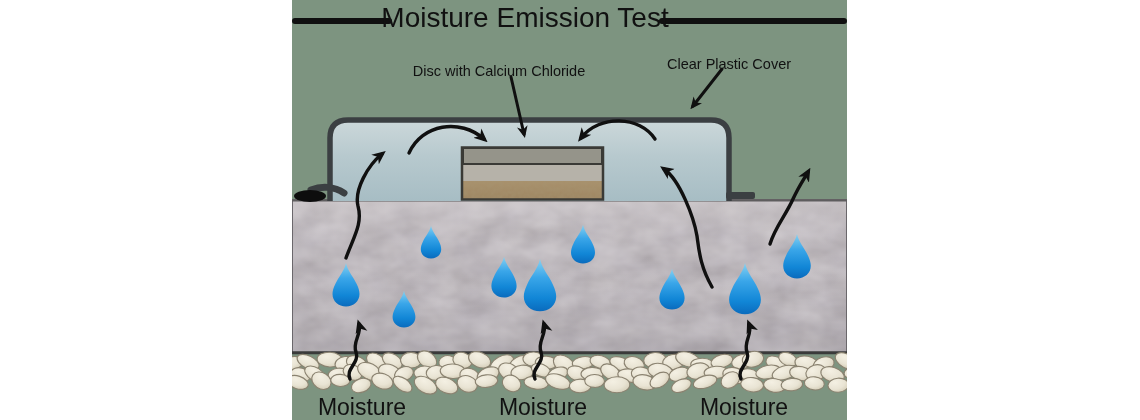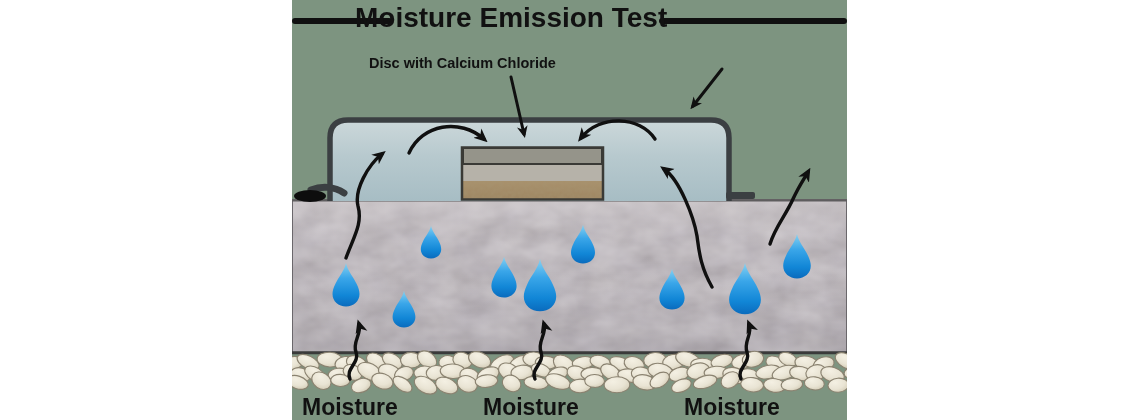--- a/index.html
+++ b/index.html
@@ -5,23 +5,23 @@
   html,body{margin:0;padding:0;}
   body{
     width:1140px;height:420px;position:relative;background:#ffffff;
     font-family:"Liberation Sans",sans-serif;overflow:hidden;
   }
   .panel{
     position:absolute;left:292px;top:0;width:555px;height:420px;
     background:var(--panel_green,#7d9480);overflow:hidden;
   }
   .panel svg{position:absolute;left:0;top:0;}
-  .txt{position:absolute;color:#111111;font-weight:bold;text-align:left;white-space:nowrap;}
+  .txt{position:absolute;color:#111111;font-weight:normal;text-align:center;white-space:nowrap;}
   .title{left:63px;top:2px;width:340px;font-size:28px;}
-  .lbl{font-size:14.5px;}
+  .lbl{font-size:14.5px;margin-top:8px;}
   .label-disc{left:77px;top:55px;width:260px;}
   .label-cover{left:307px;top:48px;width:260px;}
   .moisture{font-size:23px;width:120px;top:394px;}
   .m1{left:10px}.m2{left:191px}.m3{left:392px}
 
   .rule{stroke:#101010;stroke-width:6;stroke-linecap:round;}
   .slab-base{fill:#a7a1a5;stroke:#6a676b;stroke-width:2;}
   .slab-top-line{stroke:#5e5d5e;stroke-width:2;}
   .slab-bottom-line{stroke:#3a3a3a;stroke-width:3;}
   .cover-fill{fill:url(#coverGrad);}
@@ -237,16 +237,17 @@
       <path class="arrow leader" marker-end="url(#ah)" d="M219,77 L232,134"></path>
       <path class="arrow leader" marker-end="url(#ah)" d="M430,69 L401,106"></path>
       <path class="arrow" marker-end="url(#ah)" d="M58,379 C53,369 68,363 64,352 C60,342 70,334 67,324"></path>
       <path class="arrow" marker-end="url(#ah)" d="M243,379 C238,369 253,363 249,352 C245,342 255,334 252,324"></path>
       <path class="arrow" marker-end="url(#ah)" d="M449,379 C444,369 459,363 455,352 C451,342 461,334 457,324"></path>
     </g>
   </svg>
 
   <div class="txt title">Moisture Emission Test</div>
   <div class="txt lbl label-disc">Disc with Calcium Chloride</div>
+  <div class="txt lbl label-cover">Clear Plastic Cover</div>
   <div class="txt moisture m1">Moisture</div>
   <div class="txt moisture m2">Moisture</div>
   <div class="txt moisture m3">Moisture</div>
 </div>
 
 </body></html>

